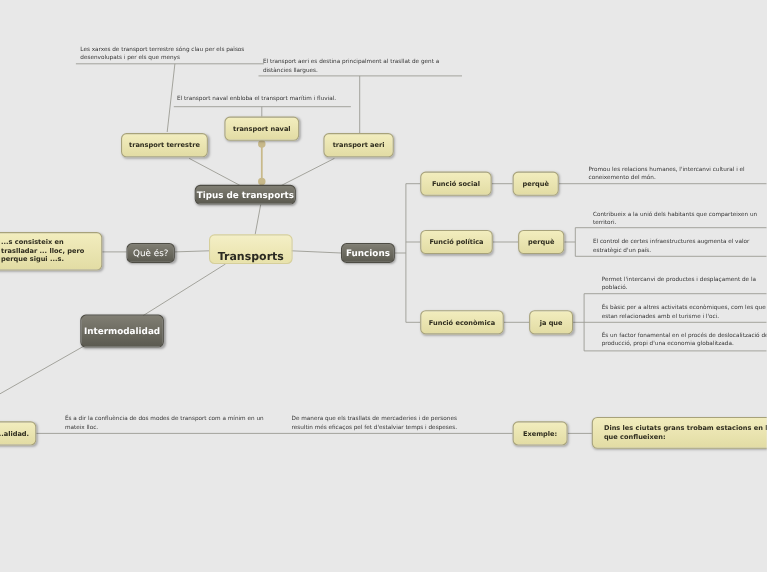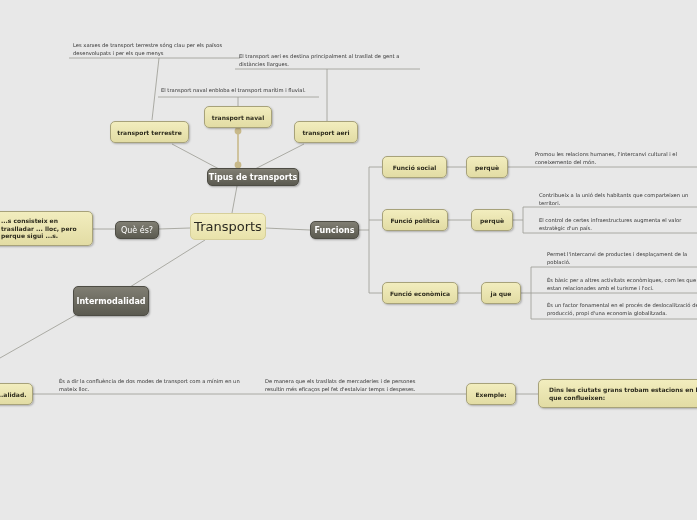--- a/index.html
+++ b/index.html
@@ -1,21 +1,21 @@
 <!DOCTYPE html>
 <html><head>
 <meta charset="utf-8">
 <style>
   html, body { margin:0; padding:0; }
   body { width:697px; height:520px; background:#e8e8e8; position:relative; overflow:hidden; font-family:"DejaVu Sans", sans-serif; }
   svg.lines { position:absolute; left:0; top:0; width:697px; height:520px; }
   .node { position:absolute; box-sizing:border-box; display:flex; align-items:center; justify-content:center; text-align:center; border-radius:5px; }
   .yellow { background:linear-gradient(#f2edbe,#e2dca4); border:1px solid #a7a27a; color:#2e2c1e; font-weight:bold; font-size:6px; box-shadow:1px 1px 2px rgba(0,0,0,0.25); }
   .dark { background:linear-gradient(#807e73,#5b5a50); border:1px solid #4d4c44; color:#fff; font-weight:bold; font-size:8px; box-shadow:1px 1px 2px rgba(0,0,0,0.3); }
-  .central { background:linear-gradient(#f4efc6,#e8e2aa); border:1px solid #d6cf9a; color:#2b2a22; font-weight:normal; font-size:13px; border-radius:5px; }
+  .central { background:linear-gradient(#f4efc6,#e8e2aa); border:1px solid #d6cf9a; color:#2b2a22; font-weight:bold; font-size:10px; border-radius:5px;align-items:flex-end; }
   .note { position:absolute; font-size:5.2px; line-height:7.5px; color:#333; }
 </style>
 </head>
 <body>
 
 <svg class="lines">
   <g stroke="#9a9a92" stroke-width="0.8" fill="none">
 
     <line x1="232" y1="213" x2="237" y2="186"></line>
     <line x1="190" y1="228" x2="159" y2="229"></line>
@@ -61,21 +61,21 @@
     <line x1="238" y1="130" x2="238" y2="166"></line>
     <circle cx="238" cy="131" r="2.6"></circle>
     <circle cx="238" cy="165" r="2.6"></circle>
   </g>
 </svg>
 
 <div class="node central" style="left:190px;top:213px;width:76px;height:27px;">
   <span>Transports</span>
 </div>
 
-<div class="node dark" style="left:207px;top:168px;width:92px;height:18px;">
+<div class="node dark" style="left:177px;top:168px;width:92px;height:18px;">
   <span>Tipus de transports</span>
 </div>
 <div class="node dark" style="left:115px;top:221px;width:44px;height:18px;font-weight:normal;">
   <span>Què és?</span>
 </div>
 <div class="node dark" style="left:310px;top:221px;width:49px;height:18px;text-align:center;">
   <span>Funcions</span>
 </div>
 <div class="node dark" style="left:73px;top:286px;width:76px;height:30px;">
   <span>Intermodalidad</span>

